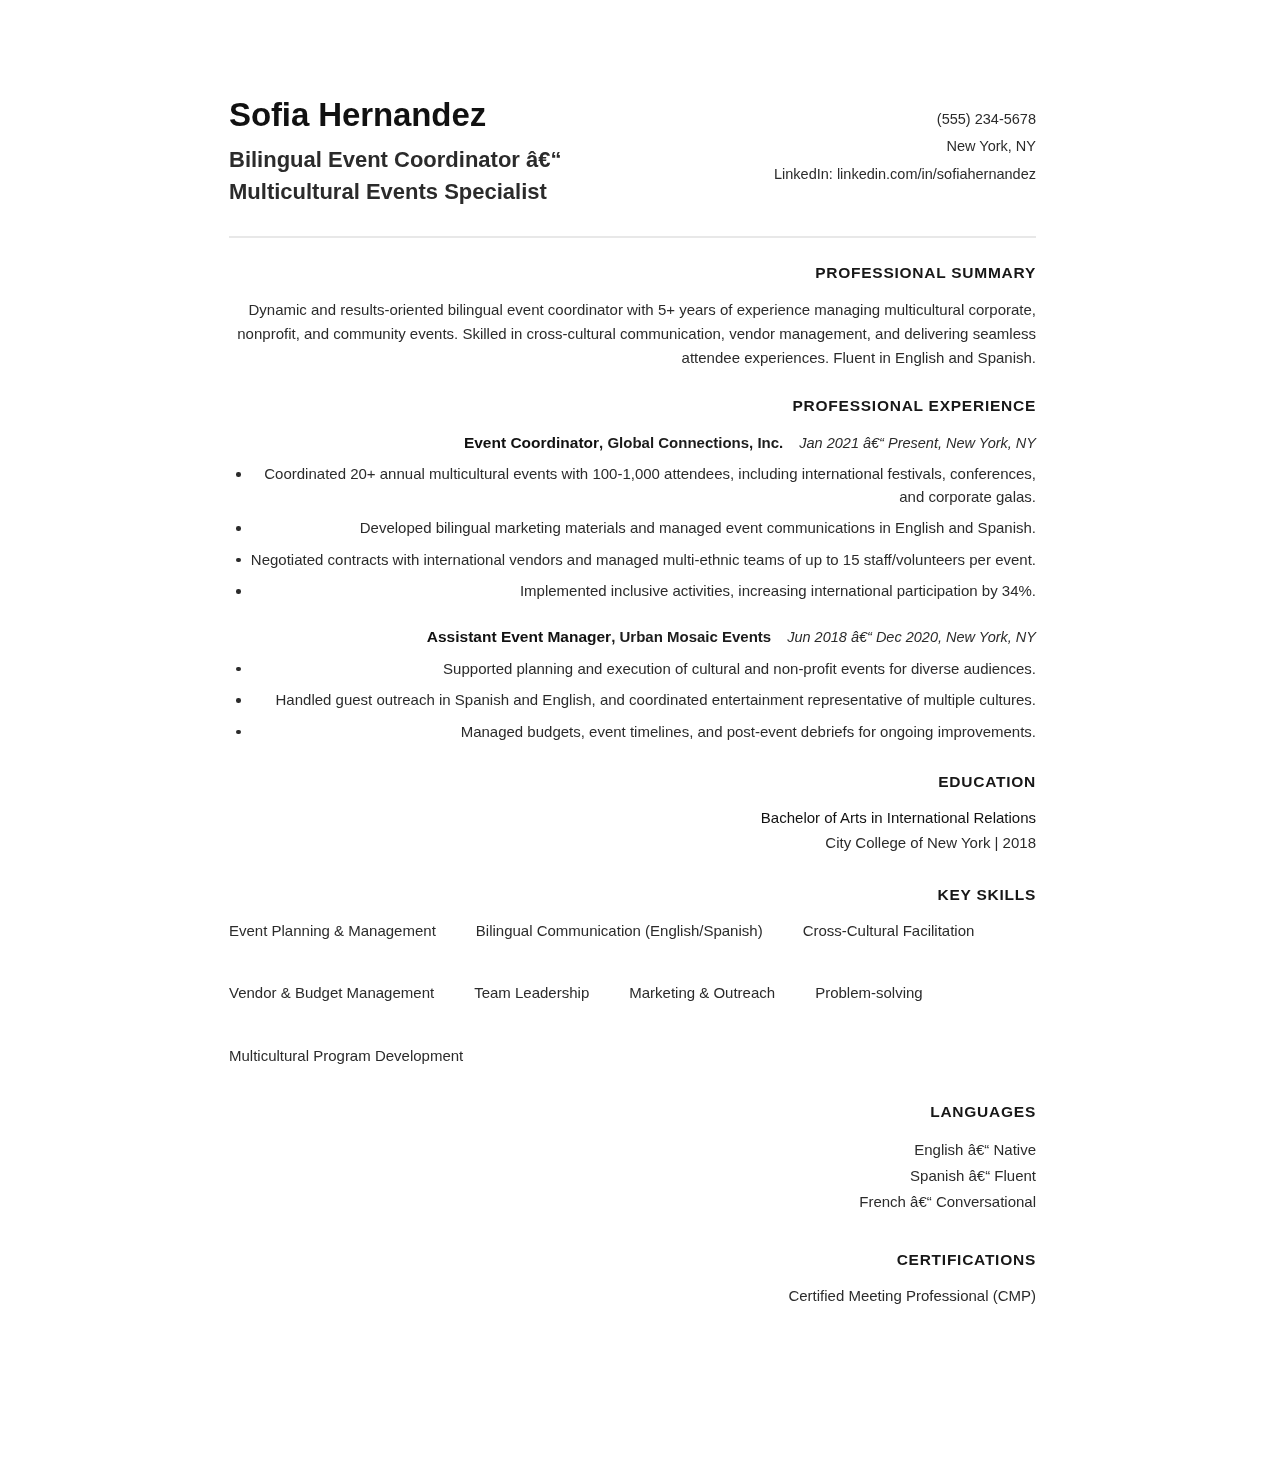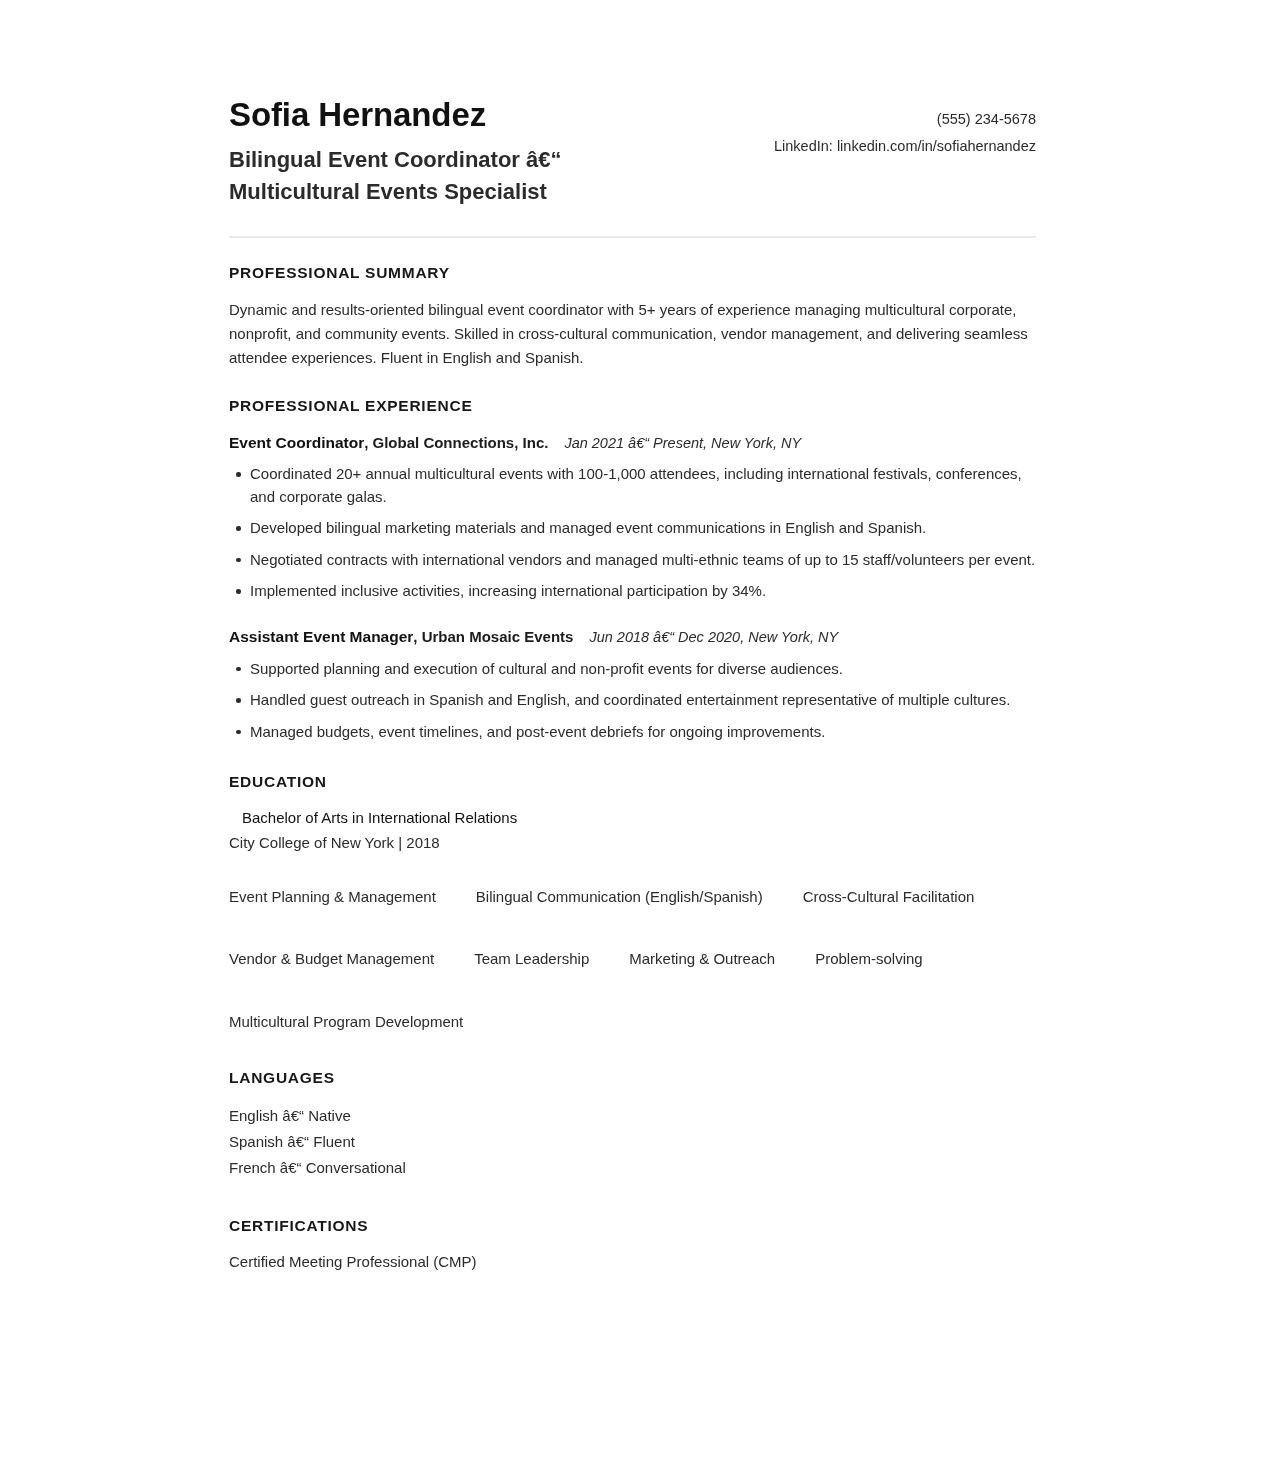--- a/index.html
+++ b/index.html
@@ -65,21 +65,21 @@
   .contact-line { display: block; }
 
   .divider {
     height: 2px;
     background: #e8e8e8;
     margin: 28px 0 0 0;
     width: 807px;
   }
 
   
-  .section { margin-top: 26px; }
+  .section { margin-top: 26px; text-align: right; }
   .section-title {
     font-size: 15.5px;
     font-weight: 700;
     letter-spacing: 0.75px;
     color: #171717;
     text-transform: uppercase;
     margin: 0 0 16px 0;
   }
 
   .summary-text {
@@ -197,20 +197,21 @@
 <div class="page">
   <div class="sheet">
 
     <div class="header">
       <div class="header-left">
         <h1 class="name">Sofia Hernandez</h1>
         <p class="tagline">Bilingual Event Coordinator â€“ Multicultural Events Specialist</p>
       </div>
       <div class="header-right">
         <span class="contact-line">(555) 234-5678</span>
+        <span class="contact-line">New York, NY</span>
         <span class="contact-line">LinkedIn: linkedin.com/in/sofiahernandez</span>
       </div>
     </div>
 
     <div class="divider"></div>
 
     <div class="section">
       <h2 class="section-title">PROFESSIONAL SUMMARY</h2>
       <p class="summary-text">Dynamic and results-oriented bilingual event coordinator with 5+ years of experience managing multicultural corporate, nonprofit, and community events. Skilled in cross-cultural communication, vendor management, and delivering seamless attendee experiences. Fluent in English and Spanish.</p>
     </div>
@@ -242,20 +243,21 @@
       </div>
     </div>
 
     <div class="section education">
       <h2 class="section-title">EDUCATION</h2>
       <p class="edu-degree">Bachelor of Arts in International Relations</p>
       <p class="edu-school">City College of New York | 2018</p>
     </div>
 
     <div class="section skills-section">
+      <h2 class="section-title">KEY SKILLS</h2>
       <div class="skills">
         <span class="skill">Event Planning &amp; Management</span>
         <span class="skill">Bilingual Communication (English/Spanish)</span>
         <span class="skill">Cross-Cultural Facilitation</span>
         <span class="skill">Vendor &amp; Budget Management</span>
         <span class="skill">Team Leadership</span>
         <span class="skill">Marketing &amp; Outreach</span>
         <span class="skill">Problem-solving</span>
         <span class="skill">Multicultural Program Development</span>
       </div>

